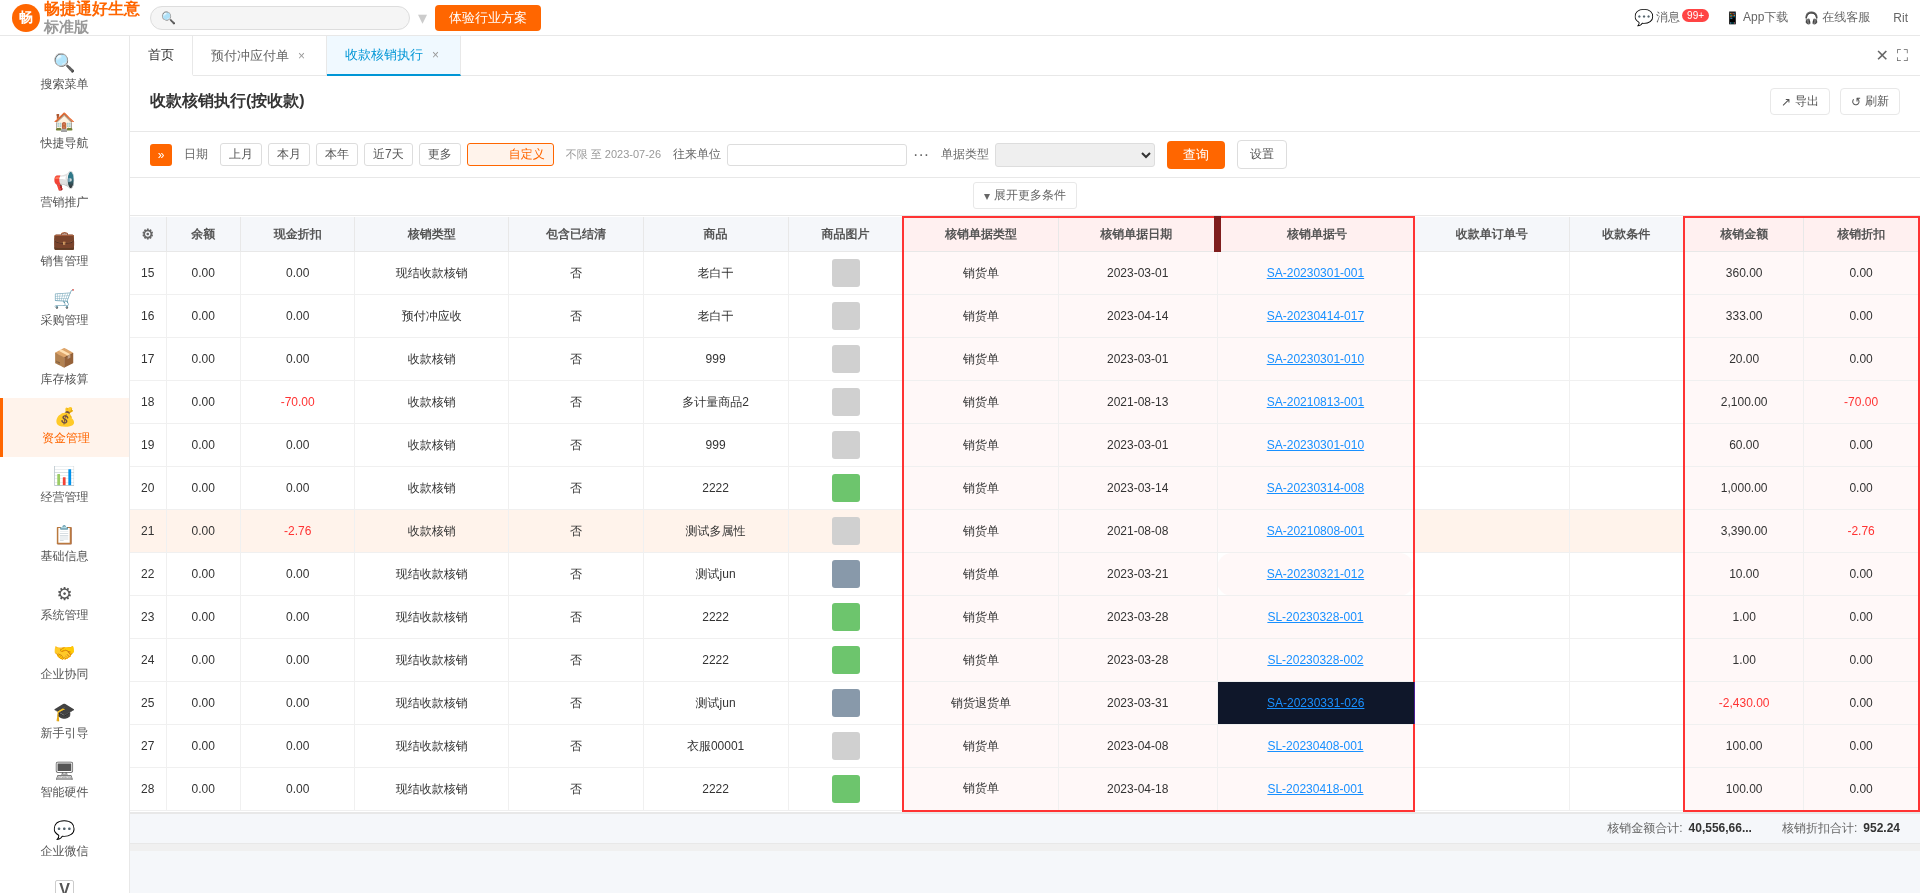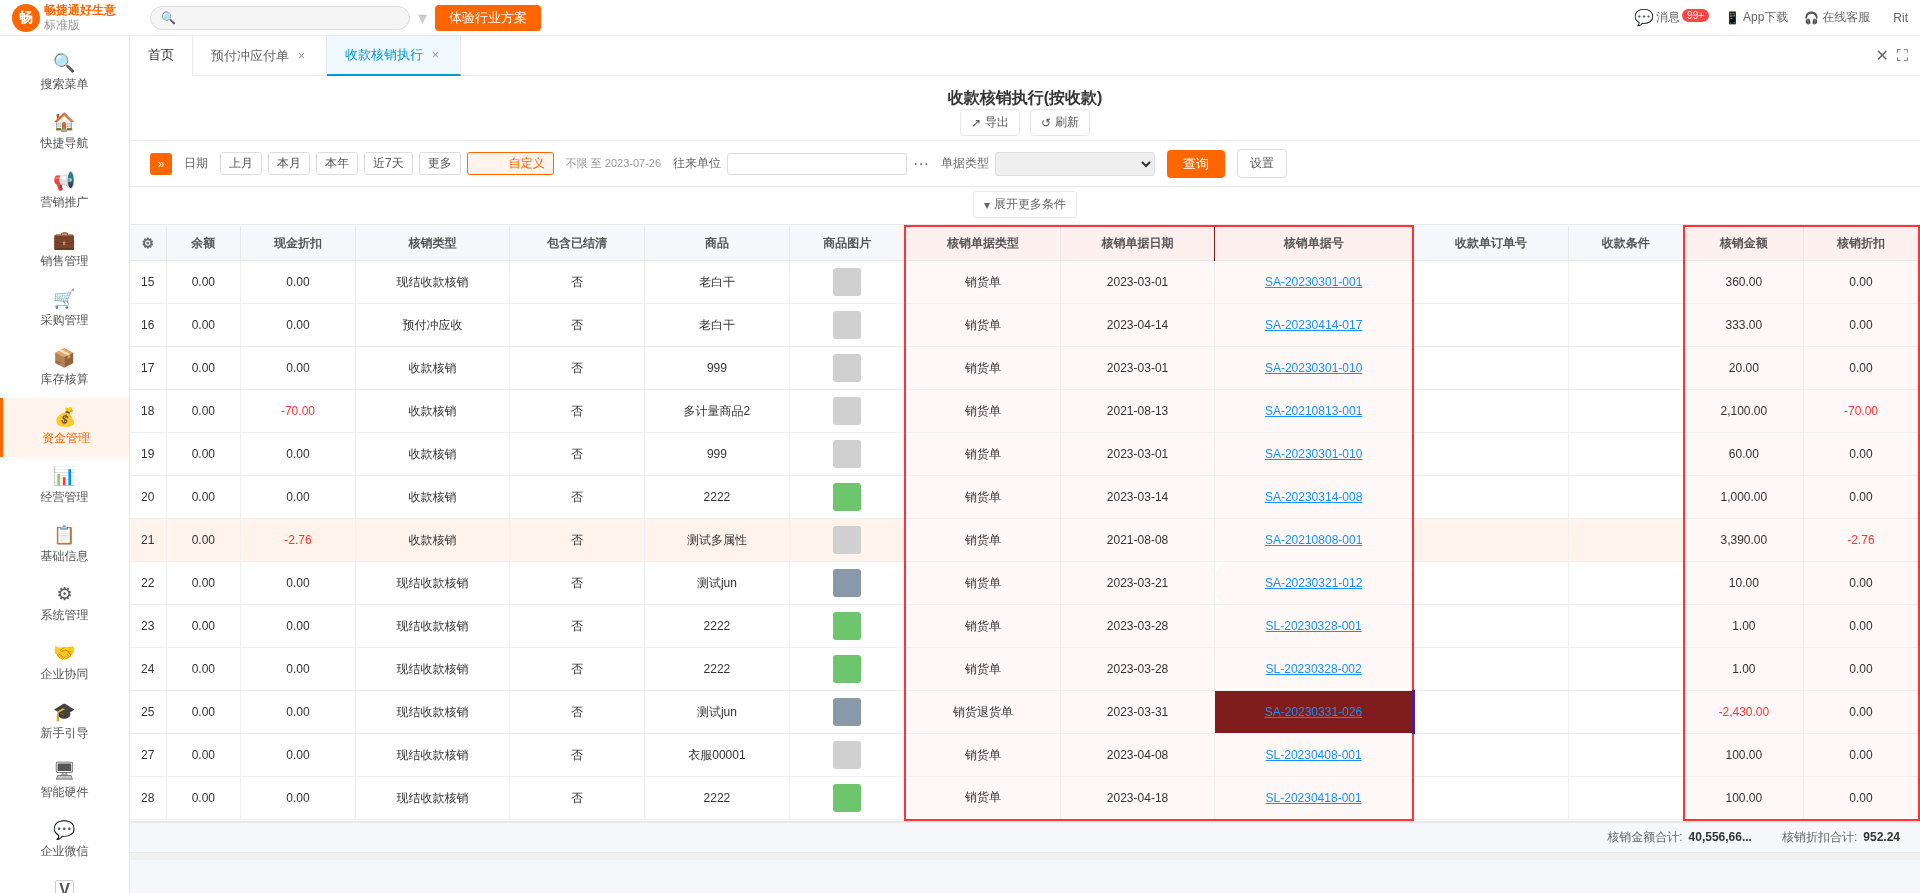--- a/index.html
+++ b/index.html
@@ -164,26 +164,25 @@
       background: #f5f7fa;
       overflow: hidden;
       display: flex;
       flex-direction: column;
       padding: 0;
     }
 
     
     .page-header {
       background: #fff;
-      padding: 12px 20px 4px;
+      padding: 12px 20px 16px;
       display: flex;
       align-items: center;
       justify-content: space-between;
       border-bottom: 1px solid #e8e8e8;
-      flex-direction: column;
     }
     .page-title {
       font-size: 16px;
       font-weight: bold;
       color: #333;
     }
     .page-header-actions {
       display: flex; gap: 10px; align-items: center;
     }
     .btn-export {
@@ -327,22 +326,22 @@
       vertical-align: middle;
     }
   </style>
 </head>
 <body>
 
 <div class="top-bar">
   <div class="top-bar-logo">
     <div class="logo-icon">畅</div>
     <div style="display:flex;flex-direction:column;line-height:1.2;">
-      <span style="font-size:12px;">畅捷通好生意</span>
-      <span style="font-size:12px;color:#999;font-weight:normal;">标准版</span>
+      <span style="font-size:16px;">畅捷通好生意</span>
+      <span style="font-size:15px;color:#999;font-weight:bold;">标准版</span>
     </div>
   </div>
   <div class="top-bar-search">
     <span style="color:#bbb;font-size:12px;">🔍</span>
   </div>
   <span style="font-size:18px;color:#ccc;cursor:pointer;">▾</span>
   <button class="btn-industry">体验行业方案</button>
   <div class="top-bar-actions">
     <div style="display:flex;align-items:center;gap:2px;cursor:pointer;">
       <span style="font-size:16px;">💬</span>
@@ -508,21 +507,21 @@
                 <th style="width:36px;">
                   <span class="col-settings-icon">⚙</span>
                 </th>
                 <th>余额</th>
                 <th>现金折扣</th>
                 <th>核销类型</th>
                 <th>包含已结清</th>
                 <th>商品</th>
                 <th>商品图片</th>
                 <th style="background:#fff0f0;border-left:2px solid #ff3333;border-top:2px solid #ff3333;border-right:1px solid #e8e8e8;">核销单据类型</th>
-                <th style="background:#fff0f0;border-top:2px solid #ff3333;border-right:1px solid #7f1d1d;">核销单据日期</th>
+                <th style="background:#fff0f0;border-top:2px solid #ff3333;border-right:7px solid #7f1d1d;">核销单据日期</th>
                 <th style="background:#fff0f0;border-top:2px solid #ff3333;border-right:2px solid #ff3333;">核销单据号</th>
                 <th>收款单订单号</th>
                 <th>收款条件</th>
                 <th style="background:#fff0f0;border-left:2px solid #ff3333;border-top:2px solid #ff3333;border-right:1px solid #e8e8e8;">核销金额</th>
                 <th style="background:#fff0f0;border-top:2px solid #ff3333;border-right:2px solid #ff3333;">核销折扣</th>
               </tr>
             </thead>
             <tbody id="table-body">
             <tr>
     <td>15</td>
@@ -687,21 +686,21 @@
                 <tr>
     <td>25</td>
     <td>0.00</td>
     <td>0.00</td>
     <td>现结收款核销</td>
     <td>否</td>
     <td>测试jun</td>
     <td><span class="thumbnail-placeholder" style="background:#8899aa;"></span></td>
     <td style="background:#fff8f8;border-left:2px solid #ff3333;">销货退货单</td>
     <td style="background:#fff8f8;">2023-03-31</td>
-    <td class="link-text" style="background:#7f1d1d;border-right:3px solid #4c1d95;">SA-20230331-026</td>
+    <td class="link-text" style="background:#0f172a;border-right:1px solid #4c1d95;">SA-20230331-026</td>
     <td></td>
     <td></td>
     <td style="background:#fff8f8;border-left:2px solid #ff3333;" class="red-text">-2,430.00</td>
     <td style="background:#fff8f8;border-right:2px solid #ff3333;">0.00</td>
   </tr>
                 <tr>
     <td>27</td>
     <td>0.00</td>
     <td>0.00</td>
     <td>现结收款核销</td>

